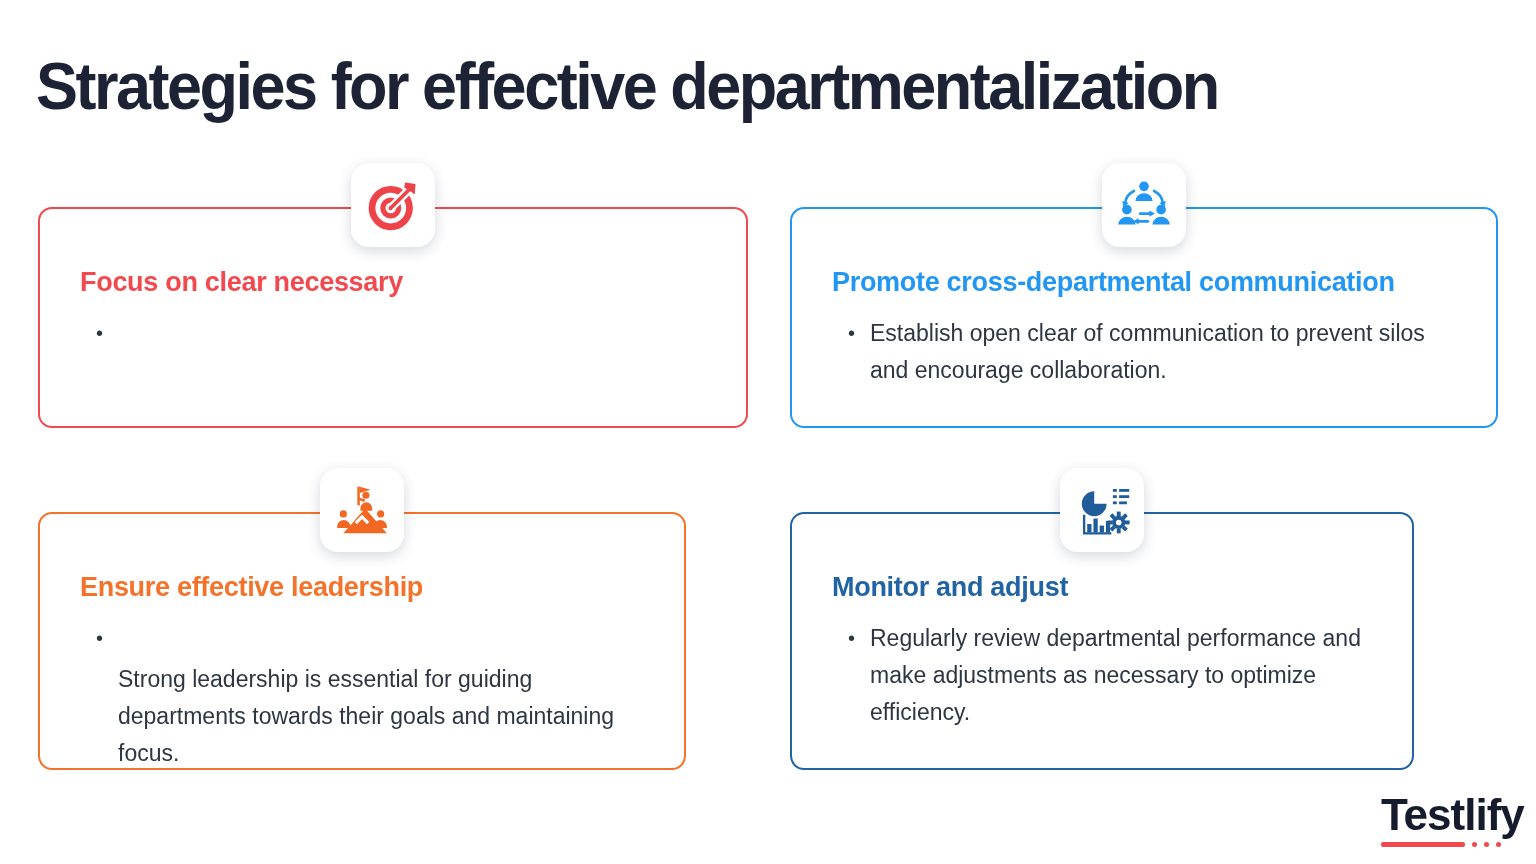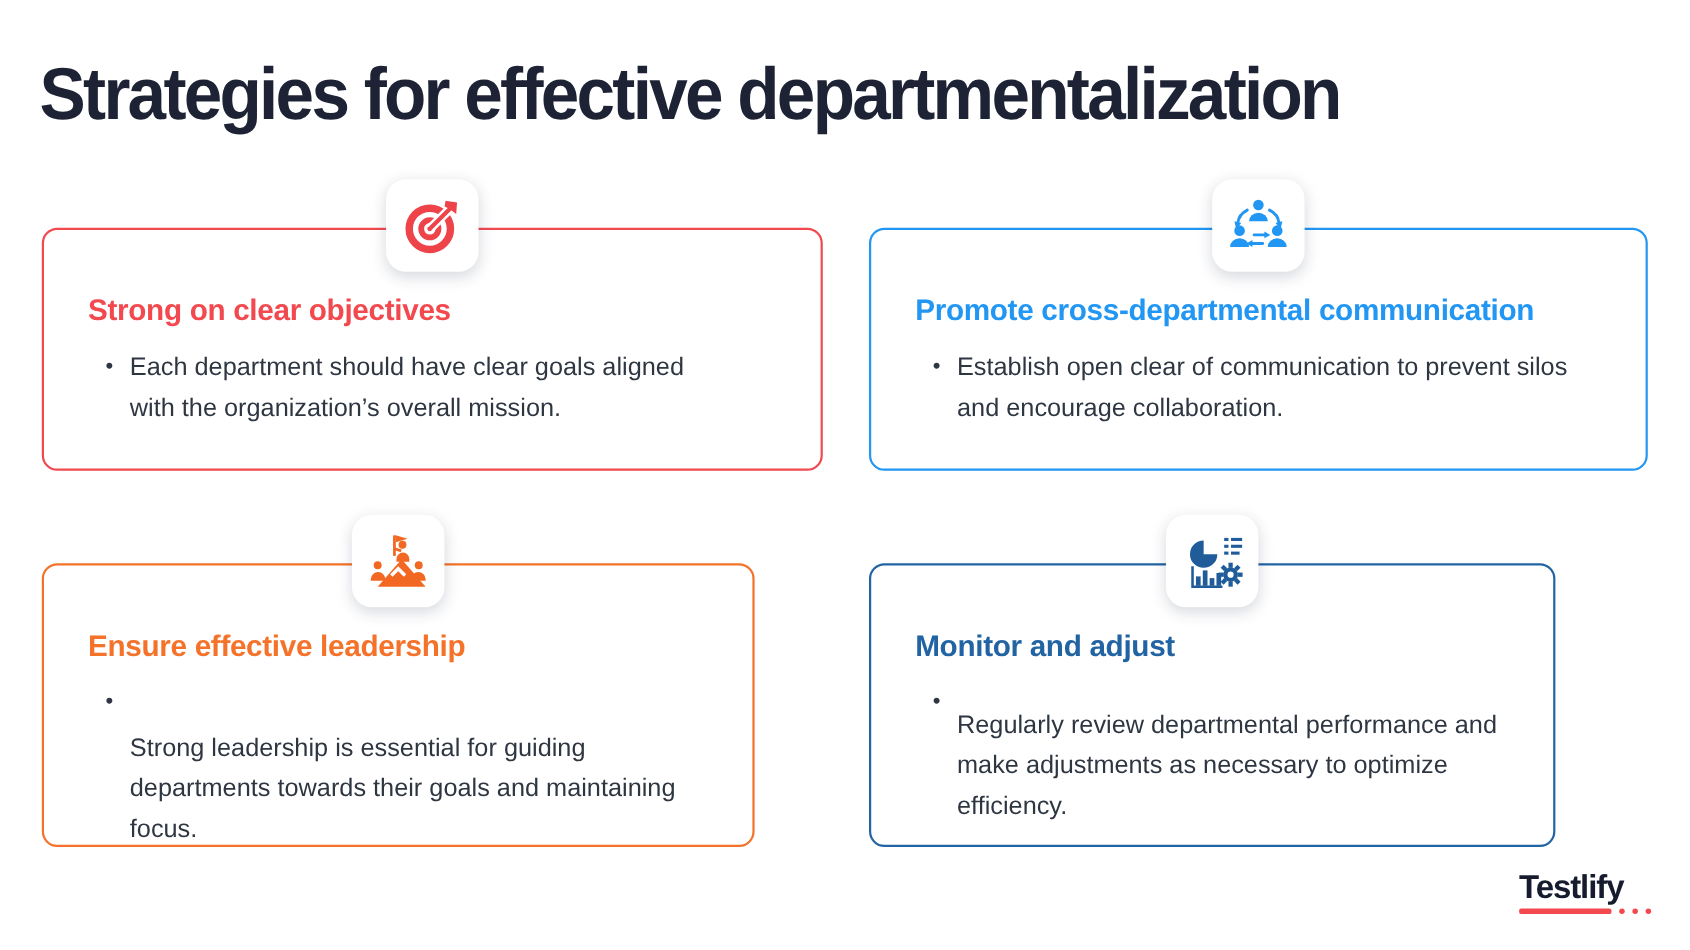--- a/index.html
+++ b/index.html
@@ -64,34 +64,35 @@
     grid-template-columns: 22px 1fr;
     padding-left: 16px;
     color: #2e3642;
     font-size: 23px;
     line-height: 37px;
   }
   .bullet .dot { font-size: 20px; line-height: 37px; }
   .card-1 .bullet-text { max-width: 520px; }
   .card-2 .bullet-text { max-width: 600px; }
   .card-3 .bullet-text { max-width: 520px; margin-top: 41px; }
-  .card-4 .bullet-text { max-width: 560px; margin-top: 20px; }
+  .card-4 .bullet-text { max-width: 560px; }
 
   .brand {
     position: absolute;
     left: 1381px;
     top: 790px;
     display: inline-block;
   }
   .brand-text {
-    font-size: 30px;
+    font-size: 44px;
     font-weight: 800;
     letter-spacing: -1px;
     color: #161c2d;
     display: block;
+    text-align: center;
   }
   .brand-underline {
     display: flex;
     align-items: center;
     gap: 7px;
     margin-top: 2px;
   }
   .brand-underline .bar {
     width: 84px;
     height: 4.5px;
@@ -116,24 +117,23 @@
       <g fill="none" stroke="currentColor">
         <circle cx="33" cy="40" r="25" stroke-width="9"></circle>
         <circle cx="33" cy="40" r="10.5" stroke-width="7"></circle>
       </g>
       <circle cx="33" cy="40" r="3" fill="currentColor"></circle>
       <line x1="33" y1="40" x2="61" y2="12" stroke="#ffffff" stroke-width="11"></line>
       <line x1="33" y1="40" x2="58" y2="15" stroke="currentColor" stroke-width="5" stroke-linecap="round"></line>
       <polygon points="52,6 66,8 65,22 57,16 51,13" fill="currentColor"></polygon>
     </svg>
   </div>
-  <h2 class="card-heading">Strong on clear objectives</h2>
-  <div class="bullet">
-    <span class="dot">•</span>
-    <span class="bullet-text">Each department should have clear goals aligned with the organization’s overall mission.</span>
+  <h2 class="card-heading">Focus on clear necessary</h2>
+  <div class="bullet">
+    <span class="dot">•</span>
   </div>
 </section>
 
 <section class="card card-2" style="--accent: #2196f3;">
   <div class="icon-tile" style="color: rgb(33, 150, 243);">
     <svg viewBox="0 0 72 72" width="56" height="56">
       <g fill="currentColor">
         <circle cx="36" cy="12" r="6.2"></circle>
         <path d="M25 31 a11 10 0 0 1 22 0 z"></path>
         <circle cx="14" cy="42" r="6.2"></circle>

